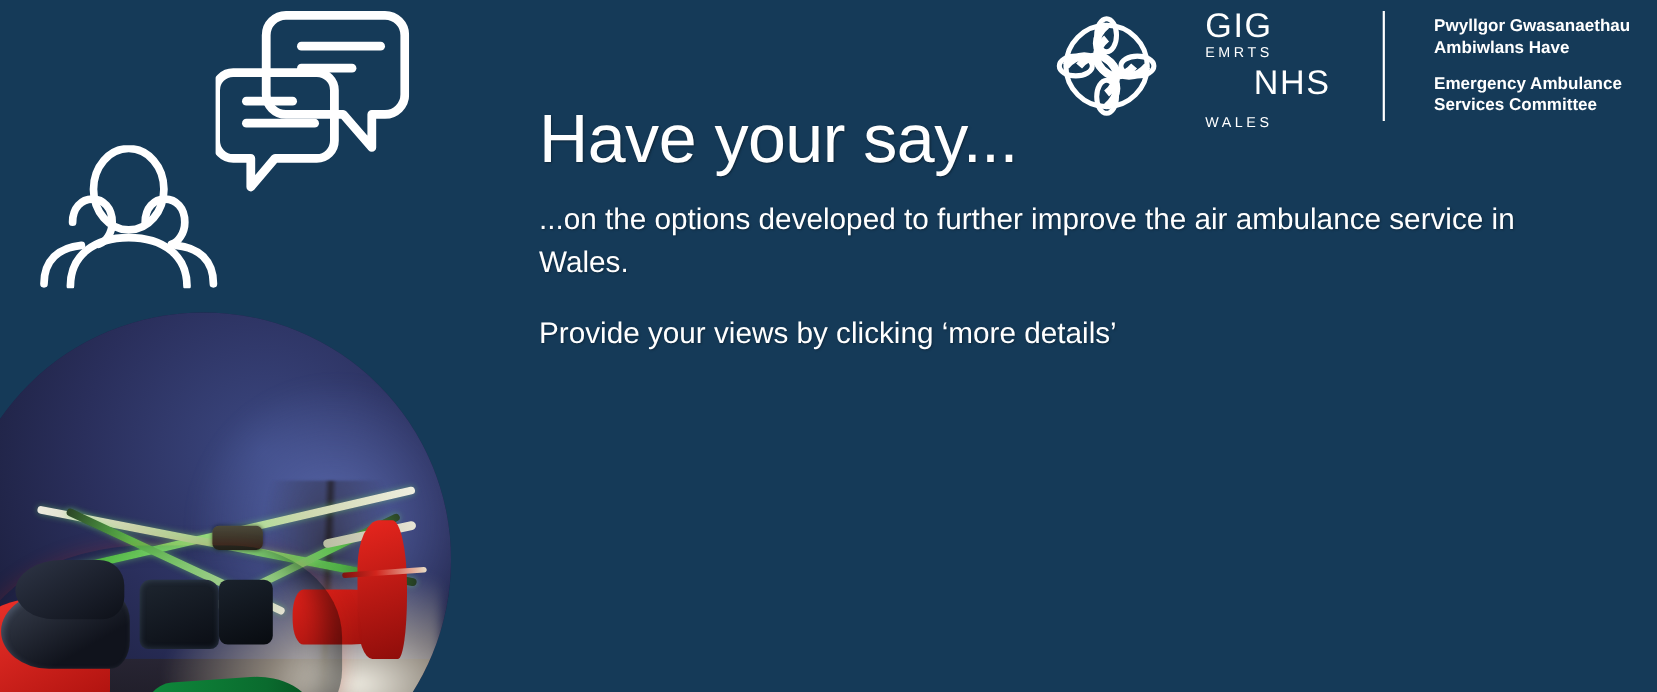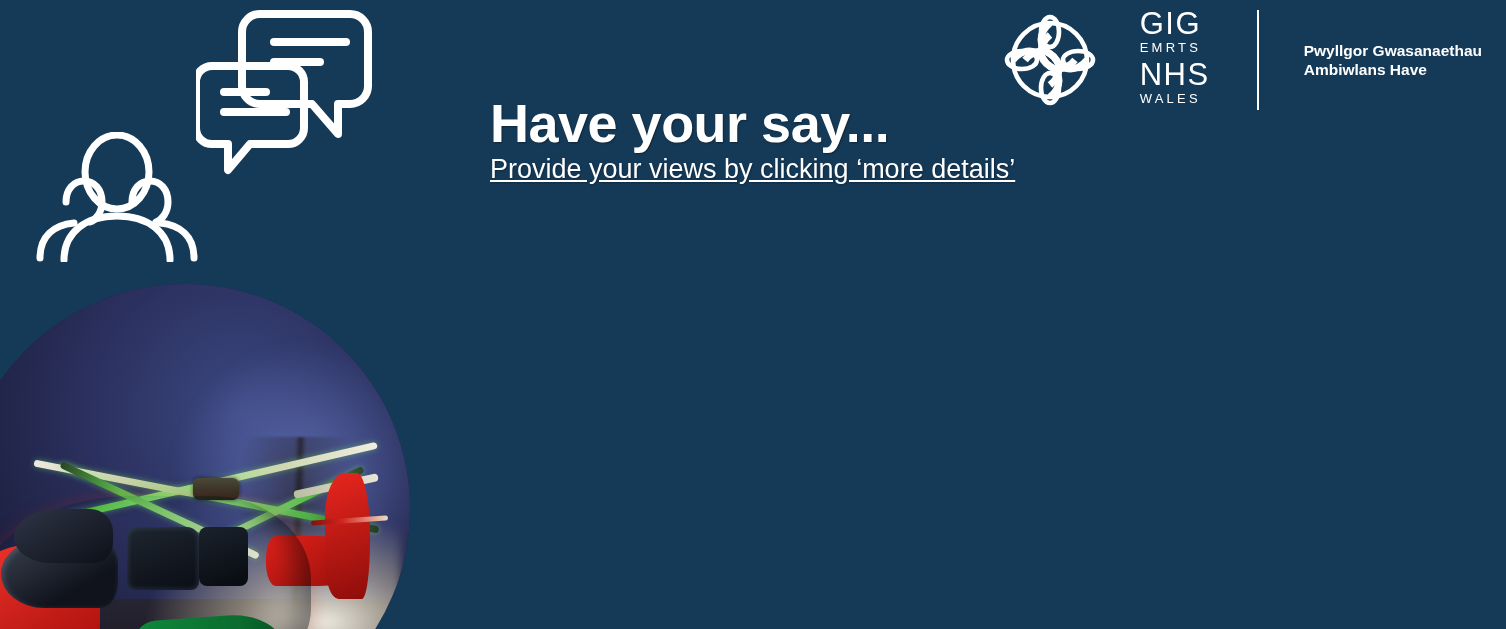--- a/index.html
+++ b/index.html
@@ -171,37 +171,38 @@
   }
   .icon-people svg, .icon-bubbles svg { width:100%; height:100%; display:block; }
 
   
   .content {
     position:absolute;
     left:490px; top:96px;
     width:960px;
   }
   .headline {
-    font-size:54px;
-    font-weight:700;
+    font-size:62px;
+    font-weight:400;
     color:#ffffff;
     letter-spacing:-.5px;
     line-height:1.0;
+    margin-bottom:22px;
     text-shadow:1px 1px 2px rgba(0,0,0,.35);
   }
   .para {
     font-size:27px;
     font-weight:400;
     color:#ffffff;
     line-height:1.44;
     margin-bottom:26px;
     max-width:955px;
     text-shadow:1px 1px 2px rgba(0,0,0,.3);
   }
-  .para.last { margin-bottom:0;text-decoration:underline; }
+  .para.last { margin-bottom:0; }
 
   
   .logo {
     position:absolute;
     right:24px; top:8px;
     display:flex;
     align-items:flex-start;
     height:104px;
     gap:32px;
   }
@@ -214,24 +215,24 @@
     line-height:1;
     flex:none;
   }
   .gig-word {
     font-size:31px; font-weight:400; letter-spacing:1.5px;
   }
   .gig-sub {
     font-size:13px; font-weight:400; letter-spacing:3.2px; margin-top:2px;
   }
   .nhs-word {
-    font-size:31px; font-weight:400; letter-spacing:1.5px; margin-top:5px;
+    font-size:31px; font-weight:400; letter-spacing:1.5px; margin-top:5px;margin-left:44px;
   }
   .nhs-sub {
-    font-size:13px; font-weight:400; letter-spacing:3.2px; margin-top:2px;
+    font-size:13px; font-weight:400; letter-spacing:3.2px; margin-top:14px;
   }
   .logo-rule {
     width:2px;
     align-self:stretch;
     margin:2px 13px 2px 15px;
     background:#ffffff;
     flex:none;
   }
   .logo-text {
     color:#ffffff;
@@ -310,20 +311,21 @@
 
       <path d="M16 62 h76 a16 16 0 0 1 16 16 v46 a16 16 0 0 1 -16 16 h-38 l-22 26 0 -26 h-16
                a16 16 0 0 1 -16 -16 v-46 a16 16 0 0 1 16 -16 z"></path>
       <line x1="28" y1="88" x2="70" y2="88"></line>
       <line x1="28" y1="108" x2="90" y2="108"></line>
     </svg>
   </div>
 
   <div class="content">
     <div class="headline">Have your say...</div>
+    <p class="para">...on the options developed to further improve the air ambulance service in Wales.</p>
     <p class="para last">Provide your views by clicking ‘more details’</p>
   </div>
 
   <div class="logo">
     <div class="logo-knot">
       <svg viewBox="0 0 104 104" fill="none" stroke="#ffffff" stroke-width="4.6">
         <circle cx="52" cy="52" r="37"></circle>
         <path d="M52 15 C40 25 40 39 52 46 C64 53 64 67 52 77" stroke-width="7"></path>
         <path d="M15 52 C25 40 39 40 46 52 C53 64 67 64 77 52" stroke-width="7"></path>
         <path d="M52 89 C64 79 64 65 52 58 C40 51 40 37 52 27" stroke-width="7"></path>
@@ -342,16 +344,20 @@
       <div class="nhs-sub">WALES</div>
     </div>
 
     <div class="logo-rule"></div>
 
     <div class="logo-text">
       <div class="logo-text-block">
         <span>Pwyllgor Gwasanaethau</span>
         <span>Ambiwlans Have</span>
       </div>
+      <div class="logo-text-block">
+        <span>Emergency Ambulance</span>
+        <span>Services Committee</span>
+      </div>
     </div>
   </div>
 
 </div>
 
 </body></html>

